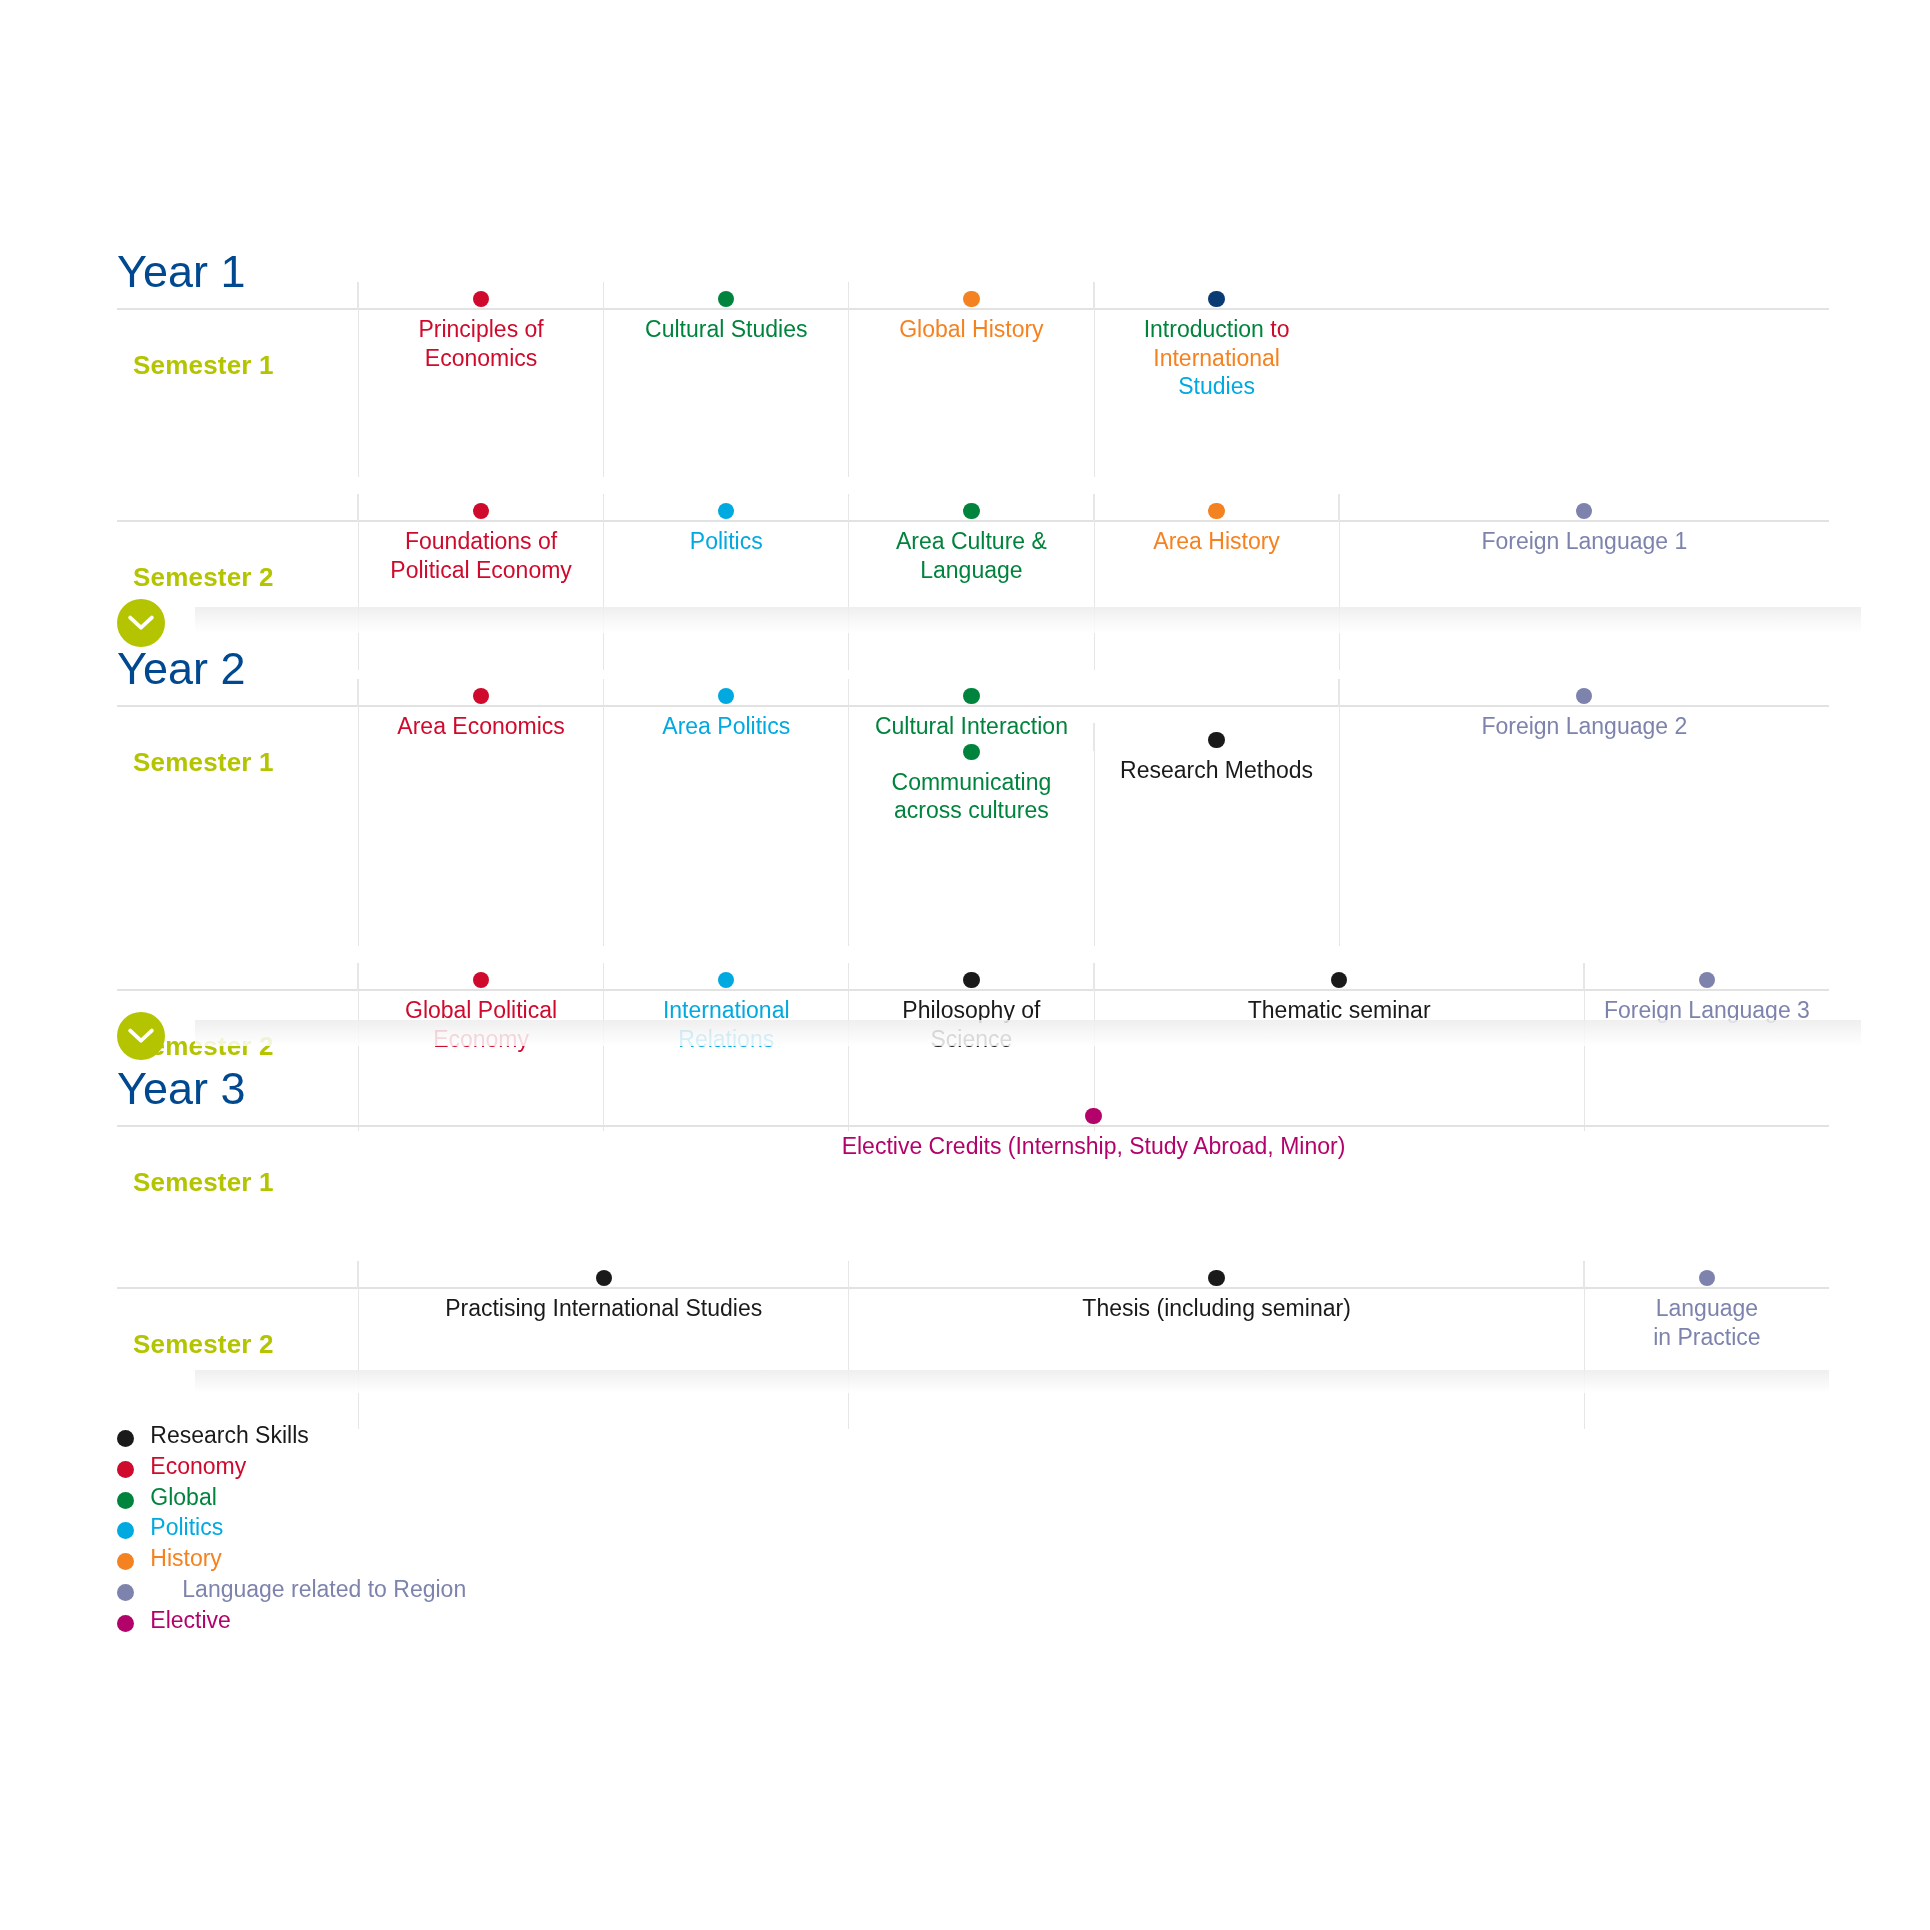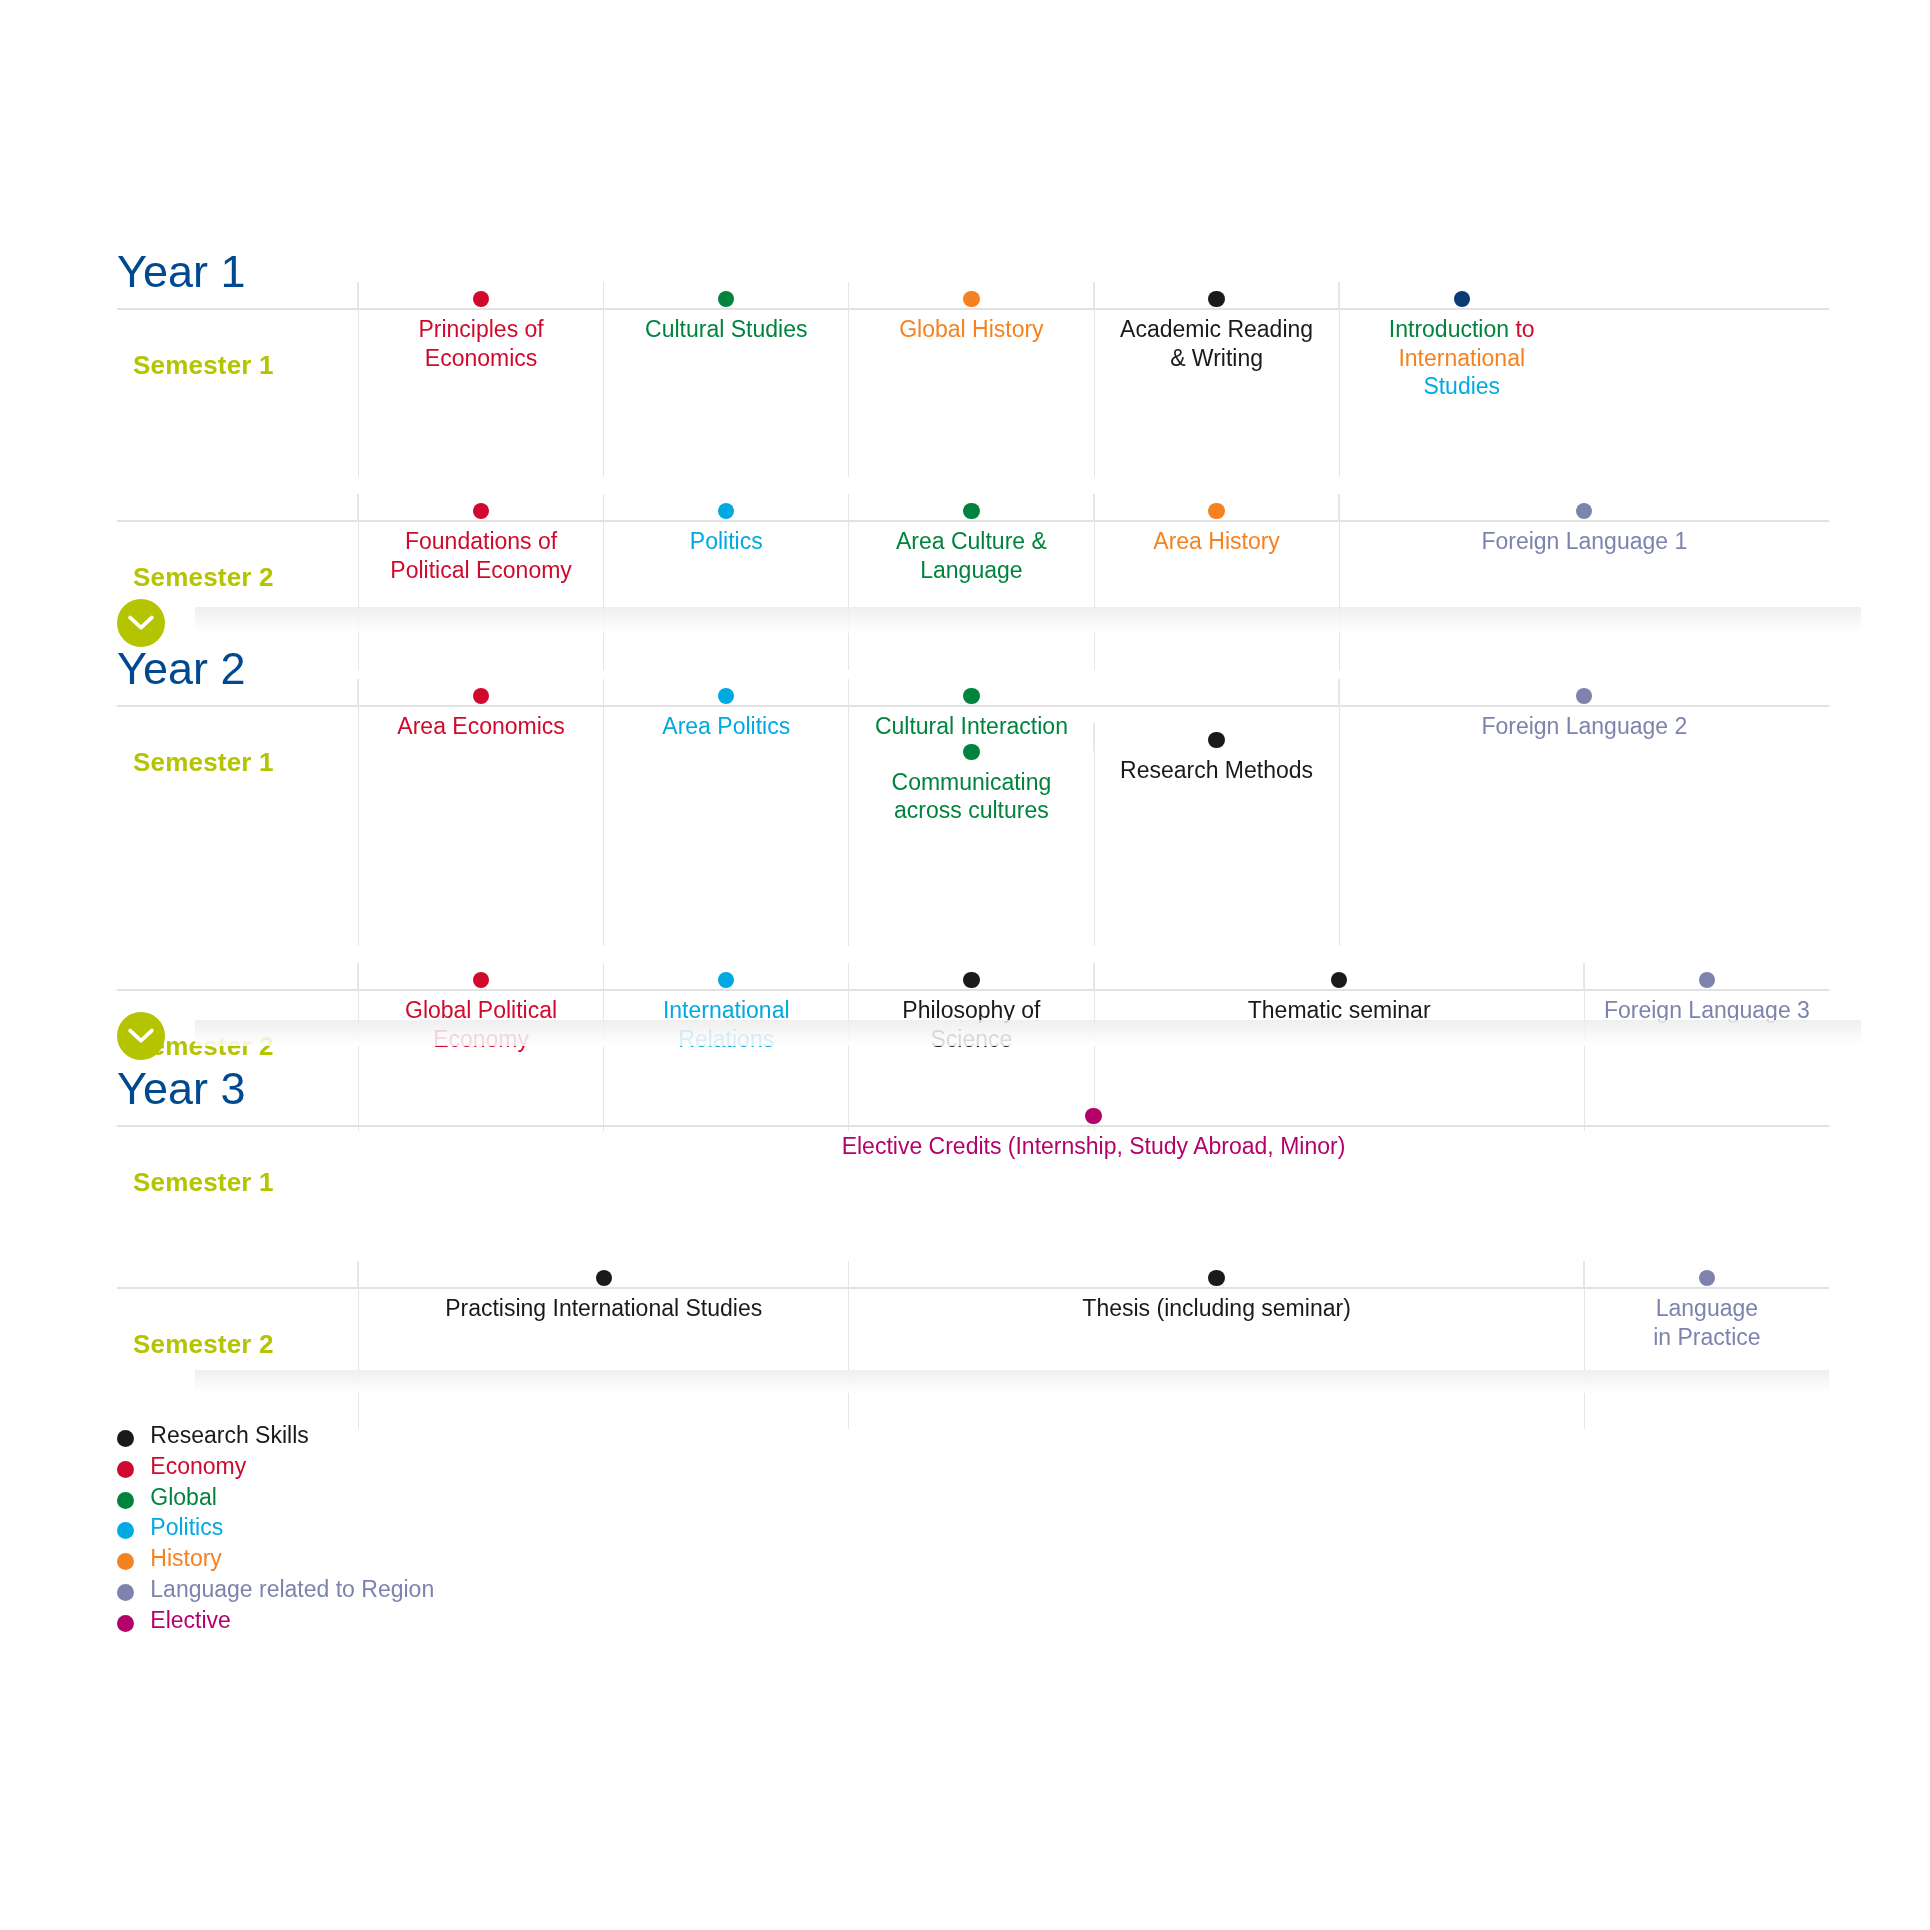--- a/index.html
+++ b/index.html
@@ -218,27 +218,20 @@
               </div>
             </div>
             <div class="course-cell" style="grid-column: span 1; min-height: 167px;">
               <div class="entry">
                 <span class="dot" style="background: rgb(245, 130, 32);"></span>
                 <span class="course-label" style="color: rgb(245, 130, 32);">Global History</span>
               </div>
             </div>
             <div class="course-cell" style="grid-column: span 1; min-height: 167px;">
               <div class="entry">
-                <span class="dot" style="background: rgb(26, 26, 26);"></span>
-                <span class="course-label" style="color: rgb(26, 26, 26);">Academic Reading
-&amp; Writing</span>
-              </div>
-            </div>
-            <div class="course-cell" style="grid-column: span 1; min-height: 167px;">
-              <div class="entry">
                 <span class="dot" style="background: rgb(11, 59, 115);"></span>
                 <span class="course-label"><span style="color: rgb(0, 132, 61);">Introduction </span><span style="color: rgb(207, 10, 44);">to</span><span style="color: rgb(245, 130, 32);">
 International
 </span><span style="color: rgb(0, 169, 224);">Studies</span></span>
               </div>
             </div>
           </div>
         </div>
         <div class="semester-row" style="min-height: 148px; margin-top: 43px;">
           <div class="semester-label">Semester 2</div>
@@ -415,21 +408,21 @@
       <div class="legend-item">
         <span class="legend-dot" style="background: rgb(0, 169, 224);"></span>
         <span class="legend-text" style="color: rgb(0, 169, 224);">Politics</span>
       </div>
       <div class="legend-item">
         <span class="legend-dot" style="background: rgb(245, 130, 32);"></span>
         <span class="legend-text" style="color: rgb(245, 130, 32);">History</span>
       </div>
       <div class="legend-item">
         <span class="legend-dot" style="background: rgb(125, 131, 173);"></span>
-        <span class="legend-text" style="color: rgb(125, 131, 173);">Language related to Region</span>
+        <span class="legend-text" style="color: rgb(125, 131, 173); margin-left: 32px;">Language related to Region</span>
       </div>
       <div class="legend-item">
         <span class="legend-dot" style="background: rgb(180, 2, 107);"></span>
         <span class="legend-text" style="color: rgb(180, 2, 107);">Elective</span>
       </div>
     </div>
 
 <div class="toggle-wrap" style="top: 599px;">
       <div class="shadow-bar"></div>
       <button class="chevron-btn">

